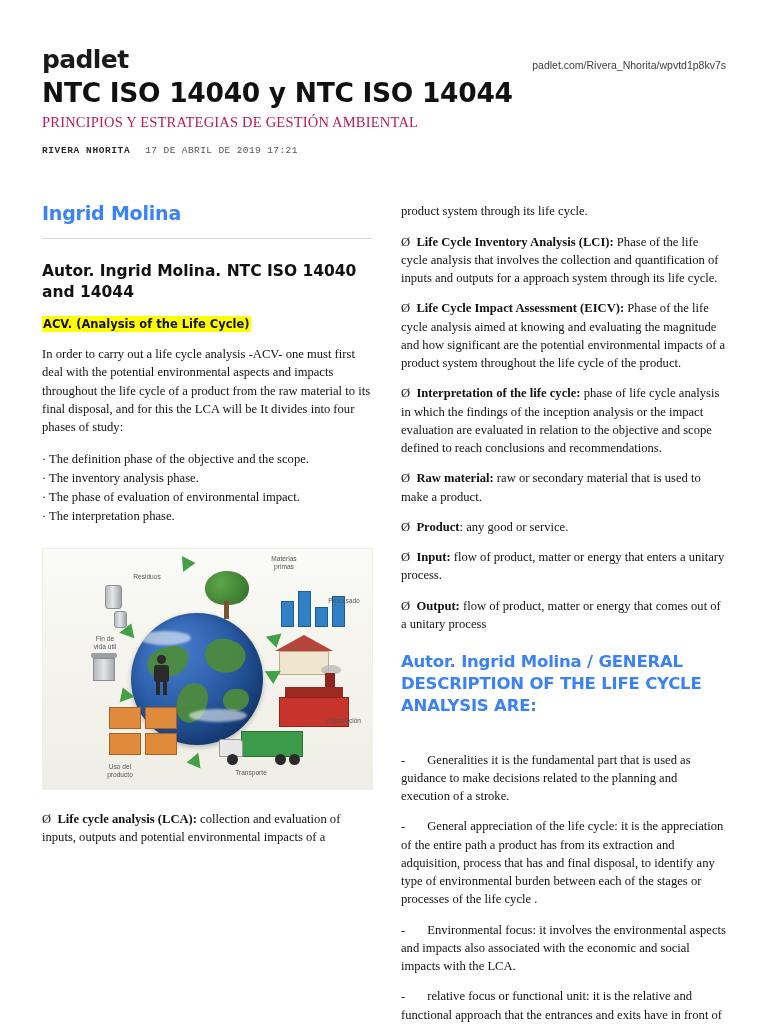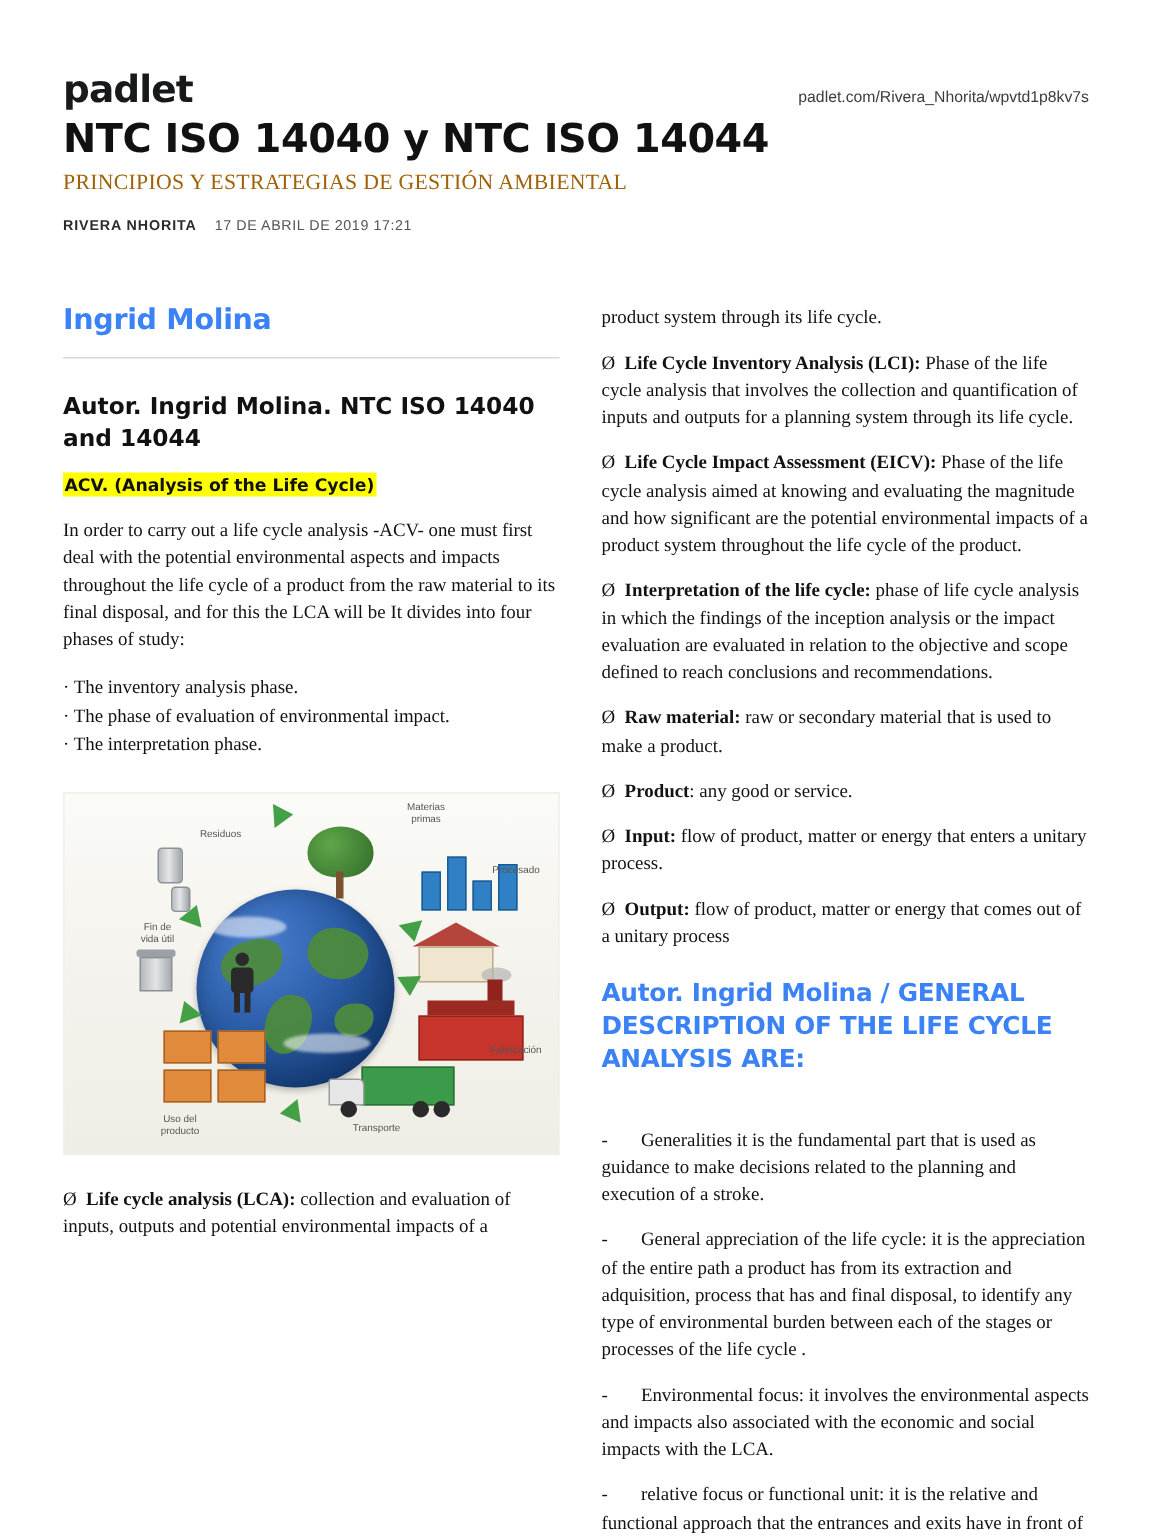--- a/index.html
+++ b/index.html
@@ -45,26 +45,26 @@
     font-size: 26.5px;
     line-height: 1.15;
     margin: 0 0 6px 0;
     font-weight: bold;
     letter-spacing: -0.3px;
     color: #111;
   }
   .doc-sub {
     font-family: "Liberation Serif", serif;
     font-size: 14.5px;
-    color: #a16207;
+    color: #be185d;
     margin: 0 0 14px 0;
     letter-spacing: 0.2px;
   }
   .meta {
-    font-family: Liberation Sans, sans-serif;
+    font-family: Liberation Mono, monospace;
     font-size: 9.5px;
     color: #2b2b2b;
     letter-spacing: 0.3px;
   }
   .meta .author { font-weight: bold; letter-spacing: 0.6px; }
   .meta .date { margin-left: 9px; color: #555; letter-spacing: 0.4px; }
 
   
   .columns {
     display: flex;
@@ -282,20 +282,21 @@
 
       <h3 class="sub">Autor. Ingrid Molina. NTC ISO 14040 and 14044</h3>
 
       <div>
         <span class="highlight">ACV. (Analysis of the Life Cycle)</span>
       </div>
 
       <p class="body"> In order to carry out a life cycle analysis -ACV- one must first deal with the potential environmental aspects and impacts throughout the life cycle of a product from the raw material to its final disposal, and for this the LCA will be It divides into four phases of study:</p>
 
       <div class="list">
+        <div>·  The definition phase of the objective and the scope.</div>
         <div>· The inventory analysis phase.</div>
         <div>· The phase of evaluation of environmental impact.</div>
         <div>· The interpretation phase.</div>
       </div>
 
       <div class="figure">
         <div class="fig-sky"></div>
 
         <div class="globe">
           <div class="land l1"></div>
@@ -385,21 +386,21 @@
       <p class="body">
         <span>Ø</span>&nbsp;&nbsp;<b>Life cycle analysis (LCA):</b><span> collection and evaluation of inputs, outputs and potential environmental impacts of a</span>
       </p>
     </div>
 
     <div class="col col-right">
 
       <p class="body tight">product system through its life cycle.</p>
 
       <p class="body">
-        <span>Ø</span>&nbsp;&nbsp;<b>Life Cycle Inventory Analysis (LCI):</b><span> Phase of the life cycle analysis that involves the collection and quantification of inputs and outputs for a planning system through its life cycle.</span>
+        <span>Ø</span>&nbsp;&nbsp;<b>Life Cycle Inventory Analysis (LCI):</b><span> Phase of the life cycle analysis that involves the collection and quantification of inputs and outputs for a approach system through its life cycle.</span>
       </p>
 
       <p class="body">
         <span>Ø</span>&nbsp;&nbsp;<b>Life Cycle Impact Assessment (EICV):</b><span> Phase of the life cycle analysis aimed at knowing and evaluating the magnitude and how significant are the potential environmental impacts of a product system throughout the life cycle of the product.</span>
       </p>
 
       <p class="body">
         <span>Ø</span>&nbsp;&nbsp;<b>Interpretation of the life cycle:</b><span> phase of life cycle analysis in which the findings of the inception analysis or the impact evaluation are evaluated in relation to the objective and scope defined to reach conclusions and recommendations.</span>
       </p>
 

